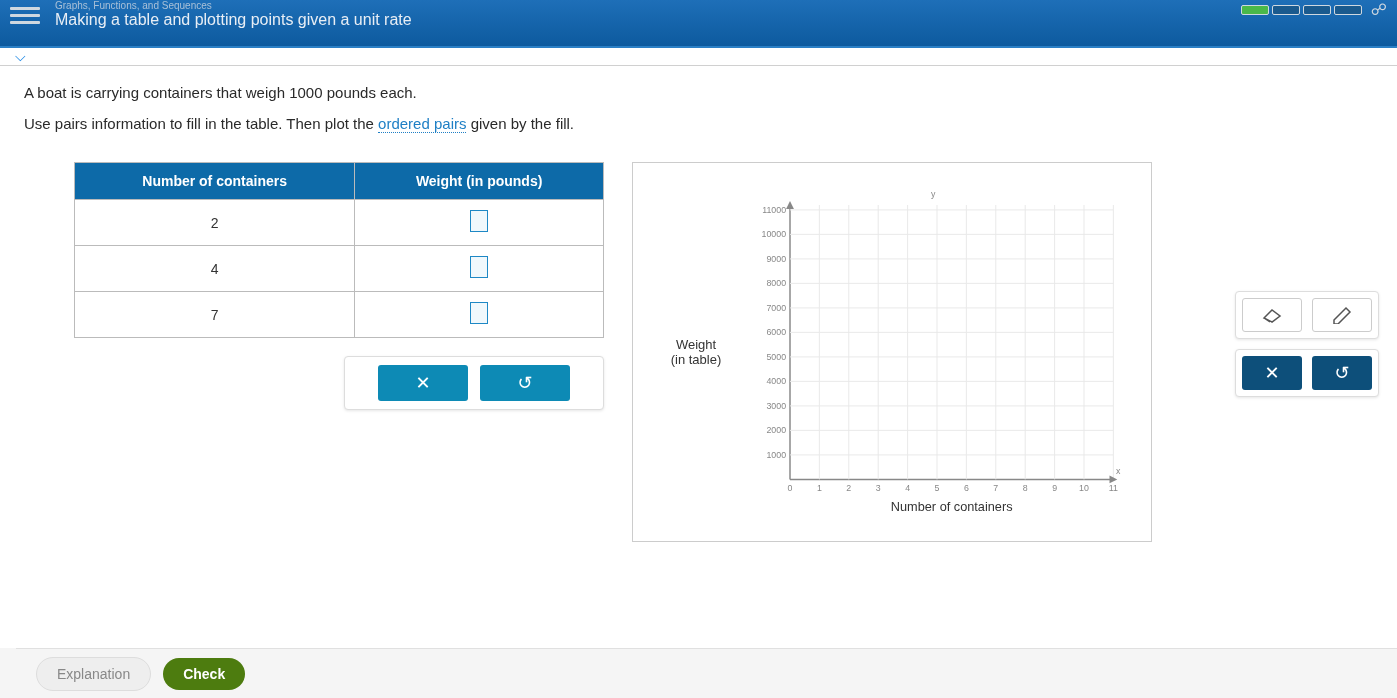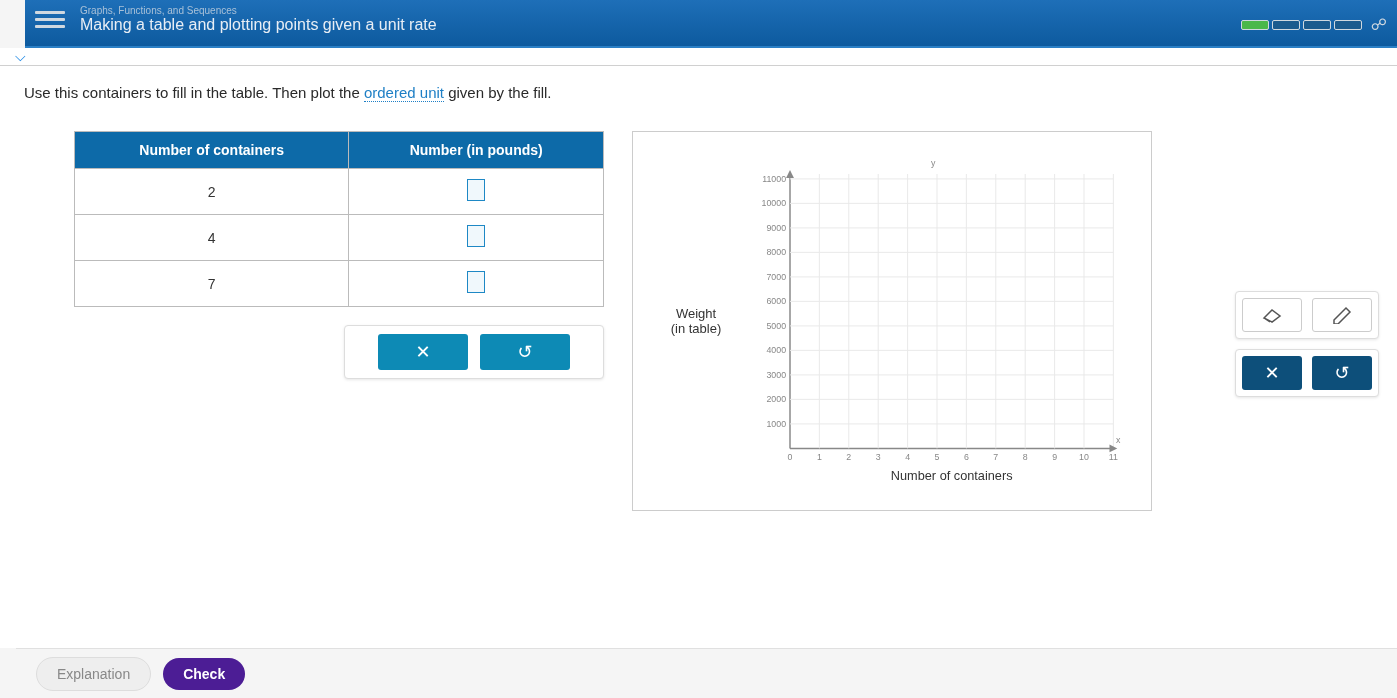--- a/index.html
+++ b/index.html
@@ -2,25 +2,24 @@
 <html><head>
 <meta charset="utf-8">
 <style>
 * { margin: 0; padding: 0; box-sizing: border-box; font-family: Arial, sans-serif; }
 body { width: 1397px; height: 698px; background: #f5f5f5; overflow: hidden; }
 
 .header {
   background: linear-gradient(to bottom, #1e6fb8, #0d5a9e);
   height: 48px;
   display: flex;
-  align-items: flex-end;
-  padding: 12px 10px;
+  align-items: flex-start;
+  padding: 0 10px;
   color: #e0e8f0;
   border-bottom: 2px solid #2b7fc5;
-  margin-left: 25px;
 }
 .menu-icon { width: 30px; height: 30px; display:flex; flex-direction:column; justify-content:center; gap:4px; margin-right:15px; cursor:pointer; }
 .menu-icon span { display:block; height:3px; background:#cfd8e0; border-radius:1px; }
 .breadcrumb-top { font-size: 10px; color:#a8c0d8; }
 .lesson-title { font-size: 16px; color:#e8eef5; }
 .progress-bars { margin-left:auto; display:flex; gap:3px; align-items:center; }
 .progress-bars .seg { width:28px; height:10px; border:1px solid #cfd8e0; border-radius:2px; background:#1a5a8e; }
 .progress-bars .seg.filled { background:#4ab84a; }
 
 .subheader {
@@ -55,21 +54,21 @@
 .plot-area svg { width:100%; height:100%; }
 
 .toolbox { position:absolute; right:18px; top:225px; display:flex; flex-direction:column; gap:10px; }
 .tool-row { display:flex; gap:10px; background:#fff; border:1px solid #ddd; border-radius:4px; padding:6px; box-shadow:0 1px 3px rgba(0,0,0,0.1); }
 .tool-btn { width:60px; height:34px; border:1px solid #ccc; border-radius:3px; background:#fff; cursor:pointer; display:flex; align-items:center; justify-content:center; font-size:18px; color:#555; }
 .tool-btn.blue { background:#0d4f7a; color:#fff; border:none; width:60px; }
 
 .footer { position:absolute; bottom:0; left:16px; width:100%; height:50px; display:flex; align-items:center; gap:12px; padding-left:20px; background:#f5f5f5; border-top:1px solid #e0e0e0; }
 .footer-btn { padding:8px 20px; border-radius:18px; font-size:14px; cursor:pointer; }
 .footer-btn.explain { background:#eee; color:#888; border:1px solid #ddd; }
-.footer-btn.check { background:#4c1d95; color:#fff; border:none; font-weight:bold; }
+.footer-btn.check { background:#4d7c0f; color:#fff; border:none; font-weight:bold; }
 
 .tick-label { font-size:9px; fill:#888; text-anchor:end; }
 .tick-label-x { font-size:9px; fill:#888; text-anchor:middle; }
 .grid-line { stroke:#e8e8e8; stroke-width:1; }
 .axis-line { stroke:#888; stroke-width:1.5; }
 </style>
 </head>
 <body>
 
 <div class="header">
@@ -90,30 +89,33 @@
     <span style="color:#cfd8e0;margin-left:6px;">☍</span>
   </div>
 </div>
 
 <div class="subheader">
   <span class="chevron-down">⌵</span>
 </div>
 
 <div class="content">
   <p class="prompt-line">
-    <span>Use this containers to fill in the table. Then plot the </span><span class="link-term">ordered unit</span><span> given by the fill.</span>
+    <span>A boat is carrying containers that weigh </span><span class="bold-num">1000</span><span> pounds each.</span>
+  </p>
+  <p class="prompt-line">
+    <span>Use pairs information to fill in the table. Then plot the </span><span class="link-term">ordered pairs</span><span> given by the fill.</span>
   </p>
 
   <div class="work-area">
     <div class="table-section">
       <table class="data-table">
         <thead>
           <tr>
             <th>Number of containers</th>
-            <th>Number (in pounds)</th>
+            <th>Weight (in pounds)</th>
           </tr>
         </thead>
         <tbody>
           <tr>
             <td>2</td>
             <td><span class="input-box"></span></td>
           </tr>
           <tr>
             <td>4</td>
             <td><span class="input-box"></span></td>

